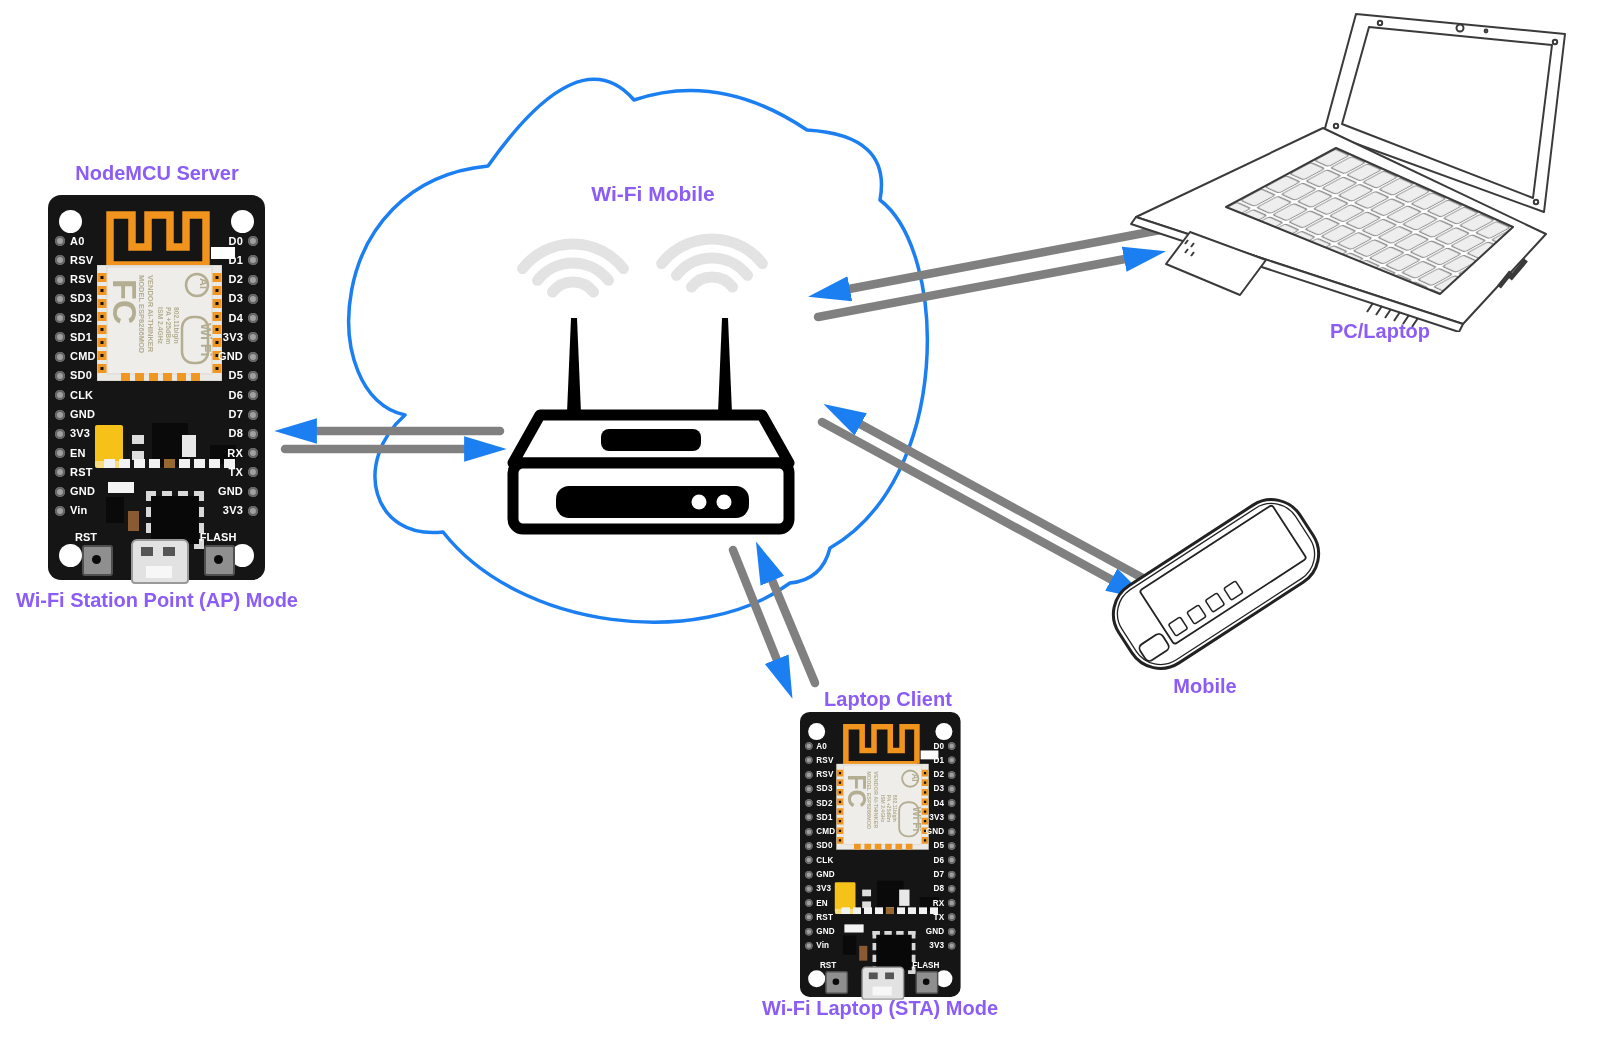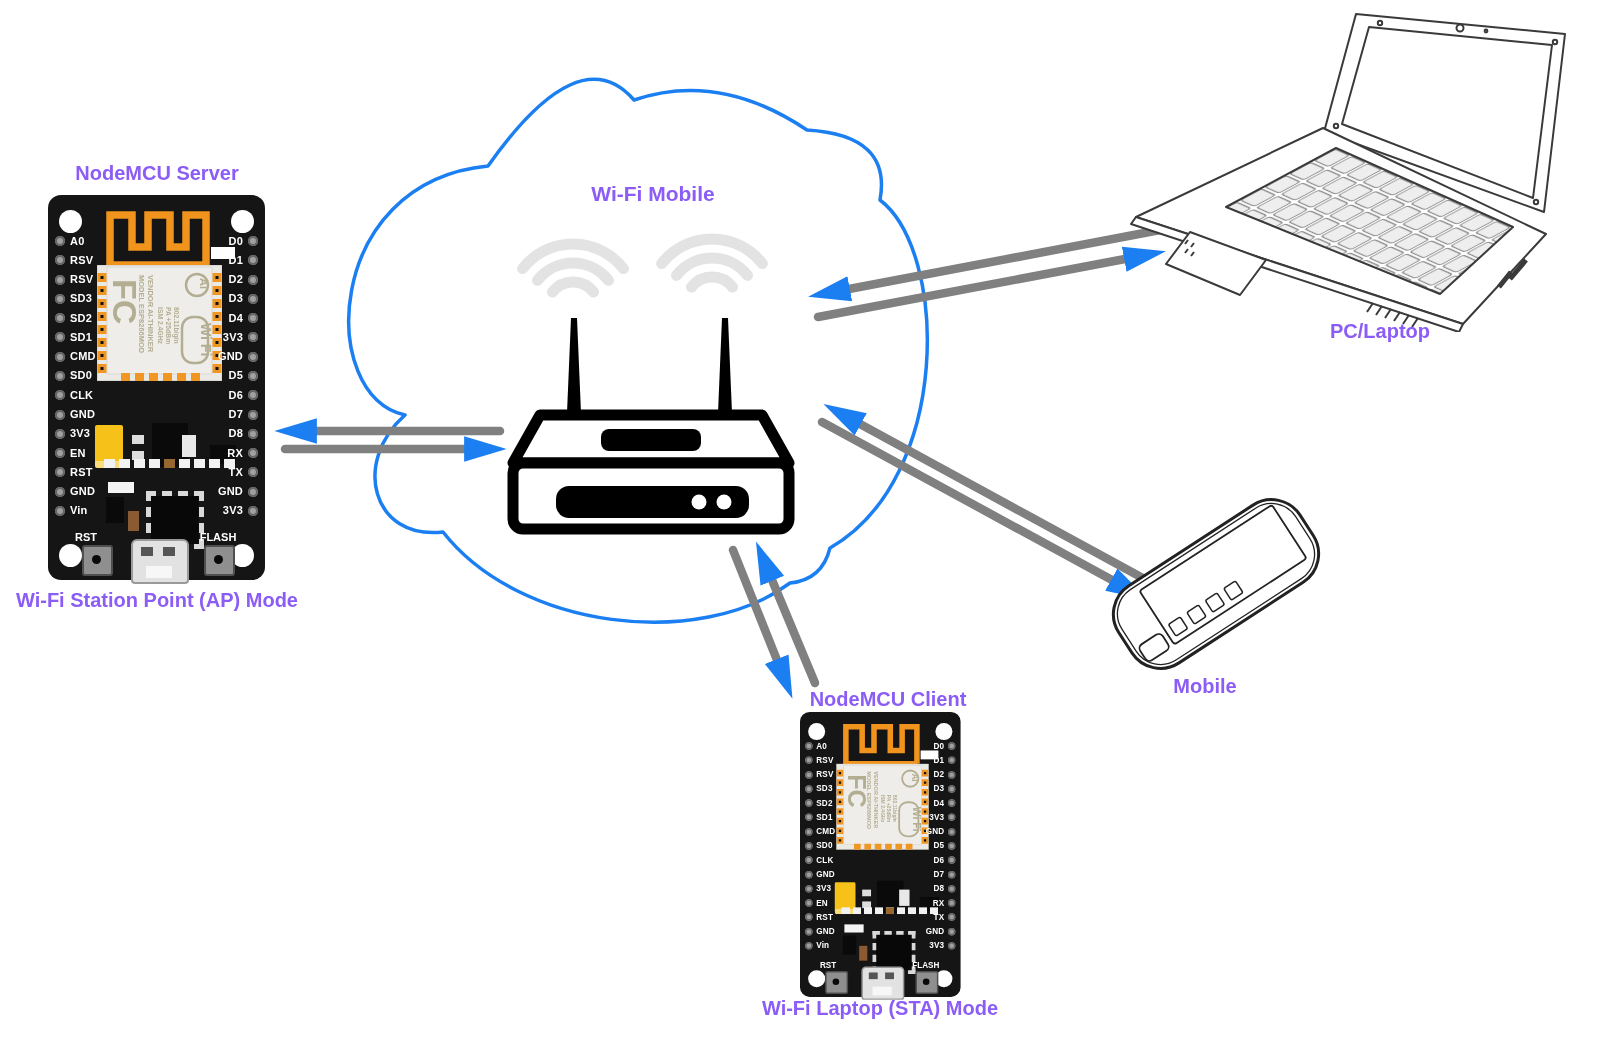--- a/index.html
+++ b/index.html
@@ -522,14 +522,14 @@
       <span class="notch"></span>
     </div>
   </div>
 </div>
 
 <div class="lbl" style="left:27px;top:162px;width:260px;">NodeMCU Server</div>
 <div class="lbl" style="left:7px;top:589px;width:300px;">Wi-Fi Station Point (AP) Mode</div>
 <div class="lbl" style="left:553px;top:182px;width:200px;font-size:21px;">Wi-Fi Mobile</div>
 <div class="lbl" style="left:1280px;top:320px;width:200px;">PC/Laptop</div>
 <div class="lbl" style="left:1105px;top:675px;width:200px;">Mobile</div>
-<div class="lbl" style="left:758px;top:688px;width:260px;">NodeMCU Client</div>
+<div class="lbl" style="left:758px;top:688px;width:260px;">Laptop Client</div>
 <div class="lbl" style="left:750px;top:997px;width:260px;">Wi-Fi Laptop (STA) Mode</div>
 
 </body></html>

